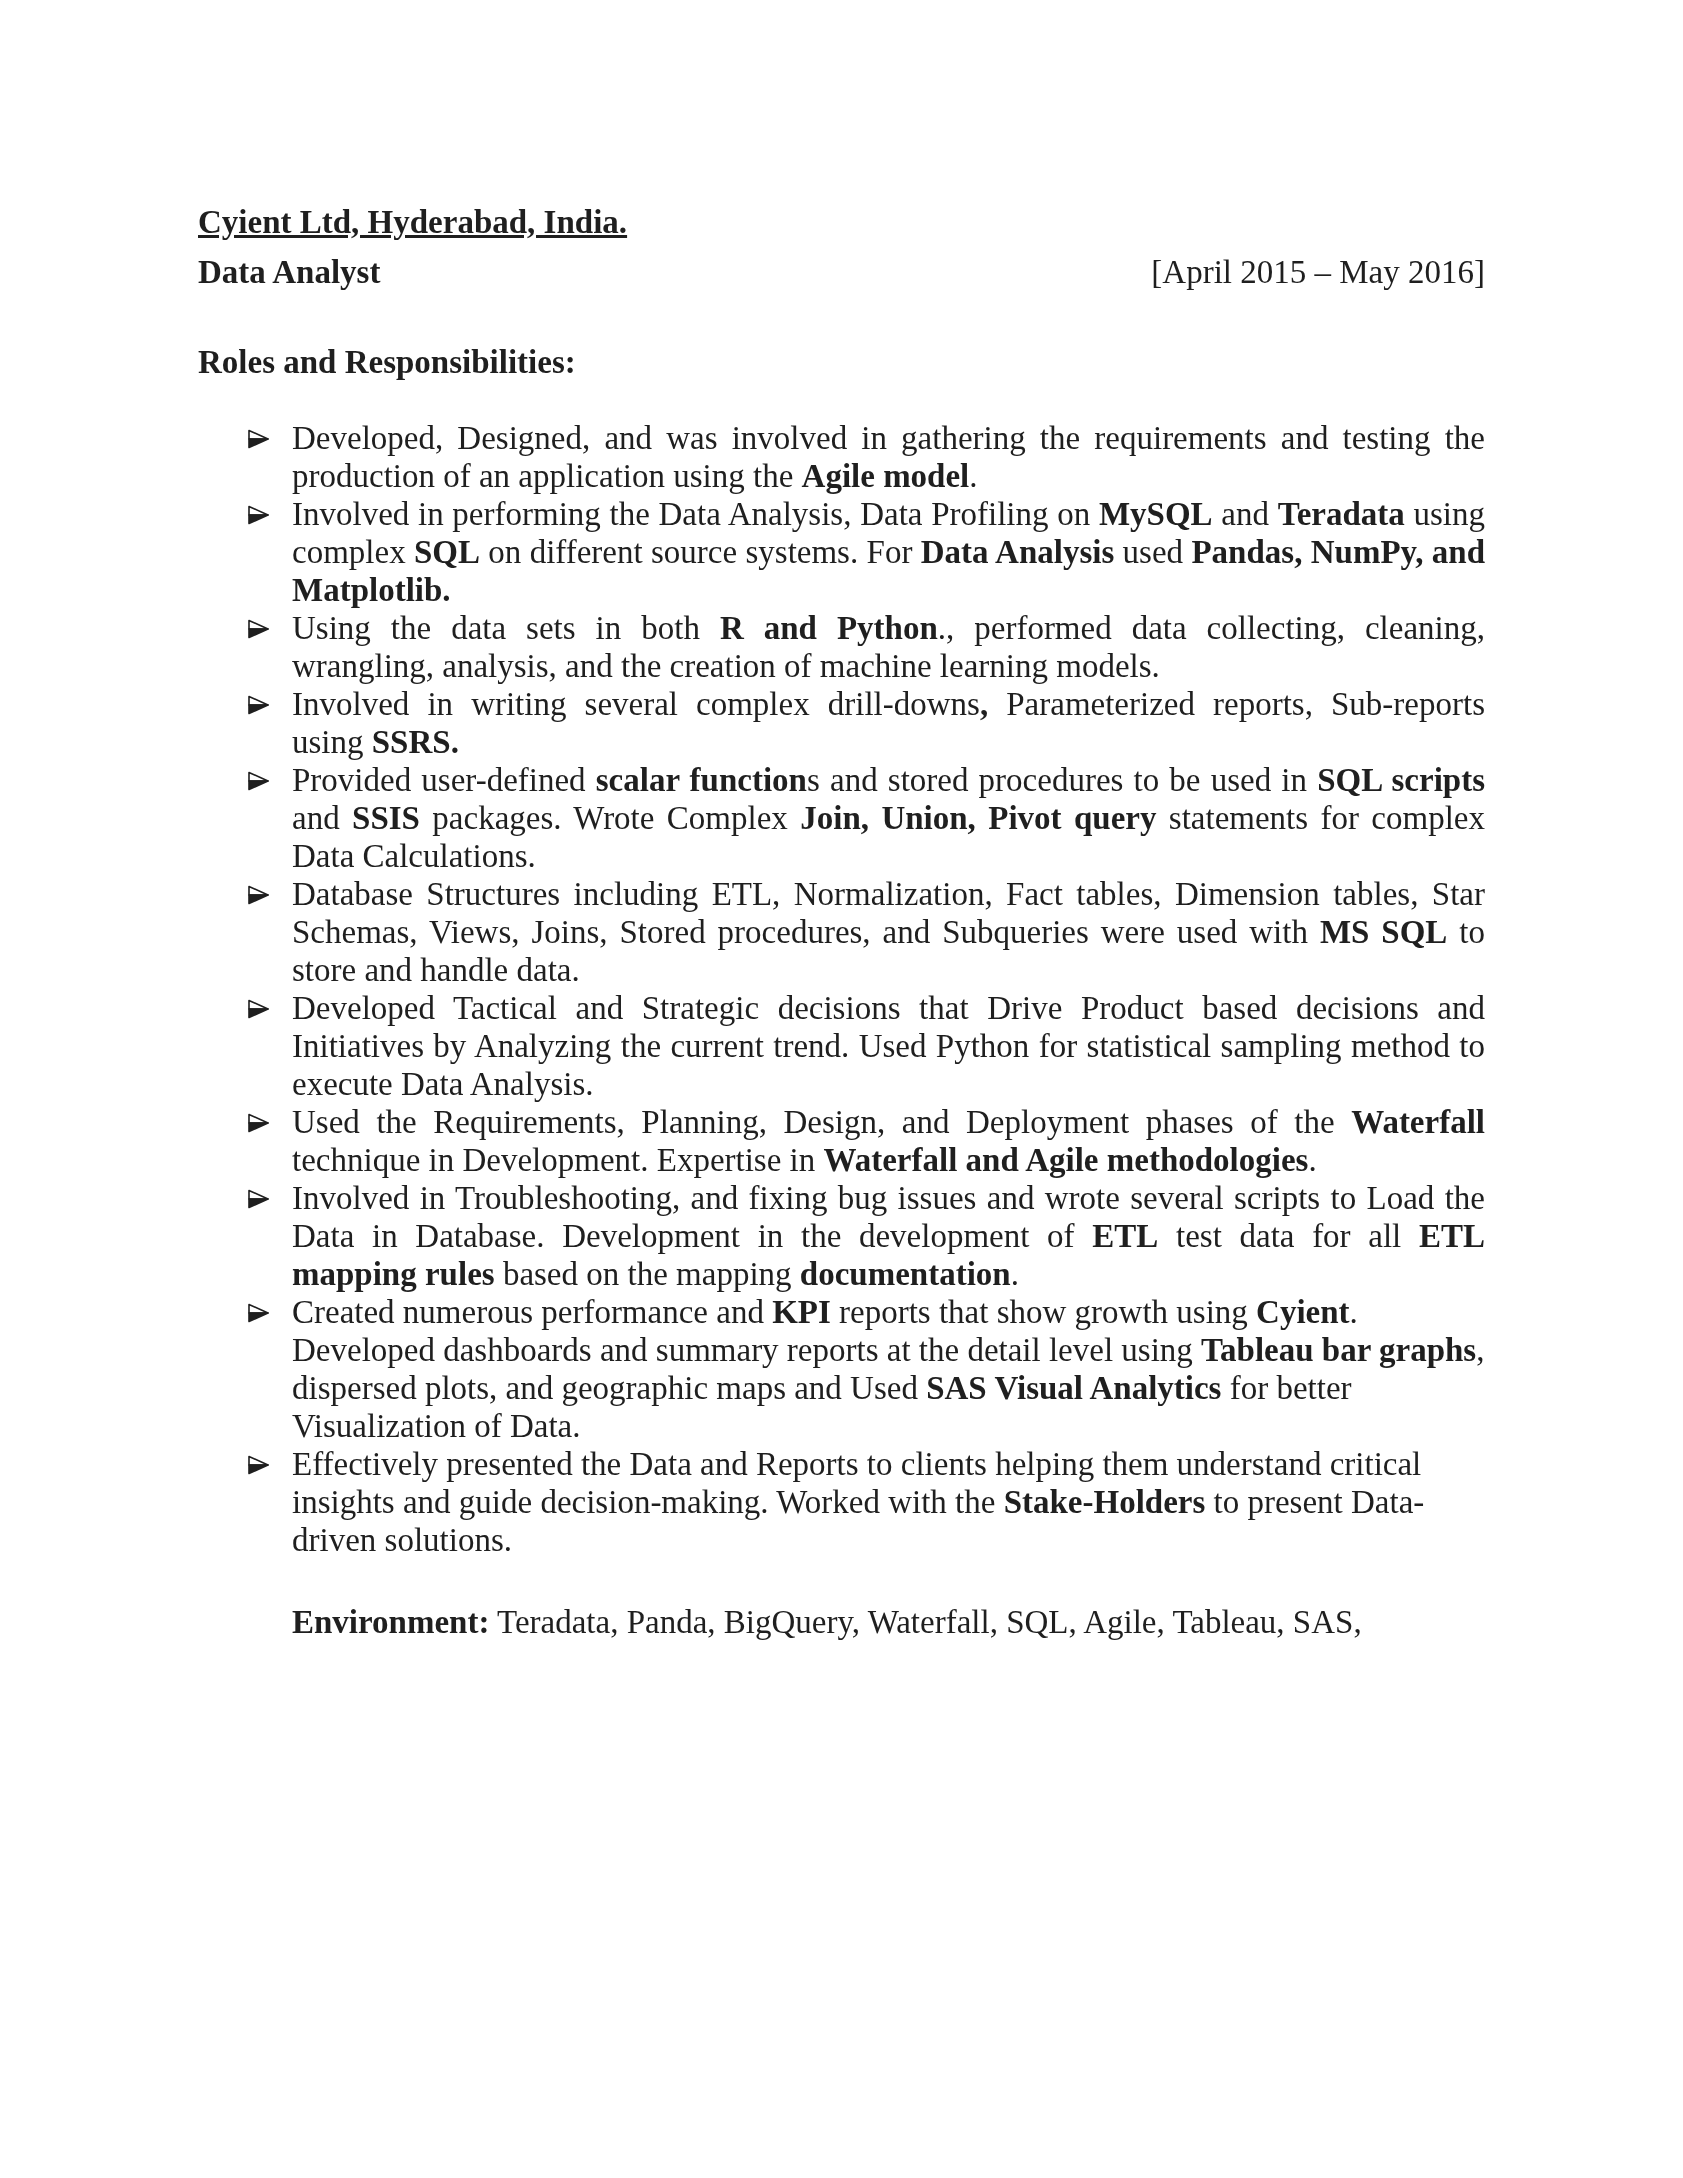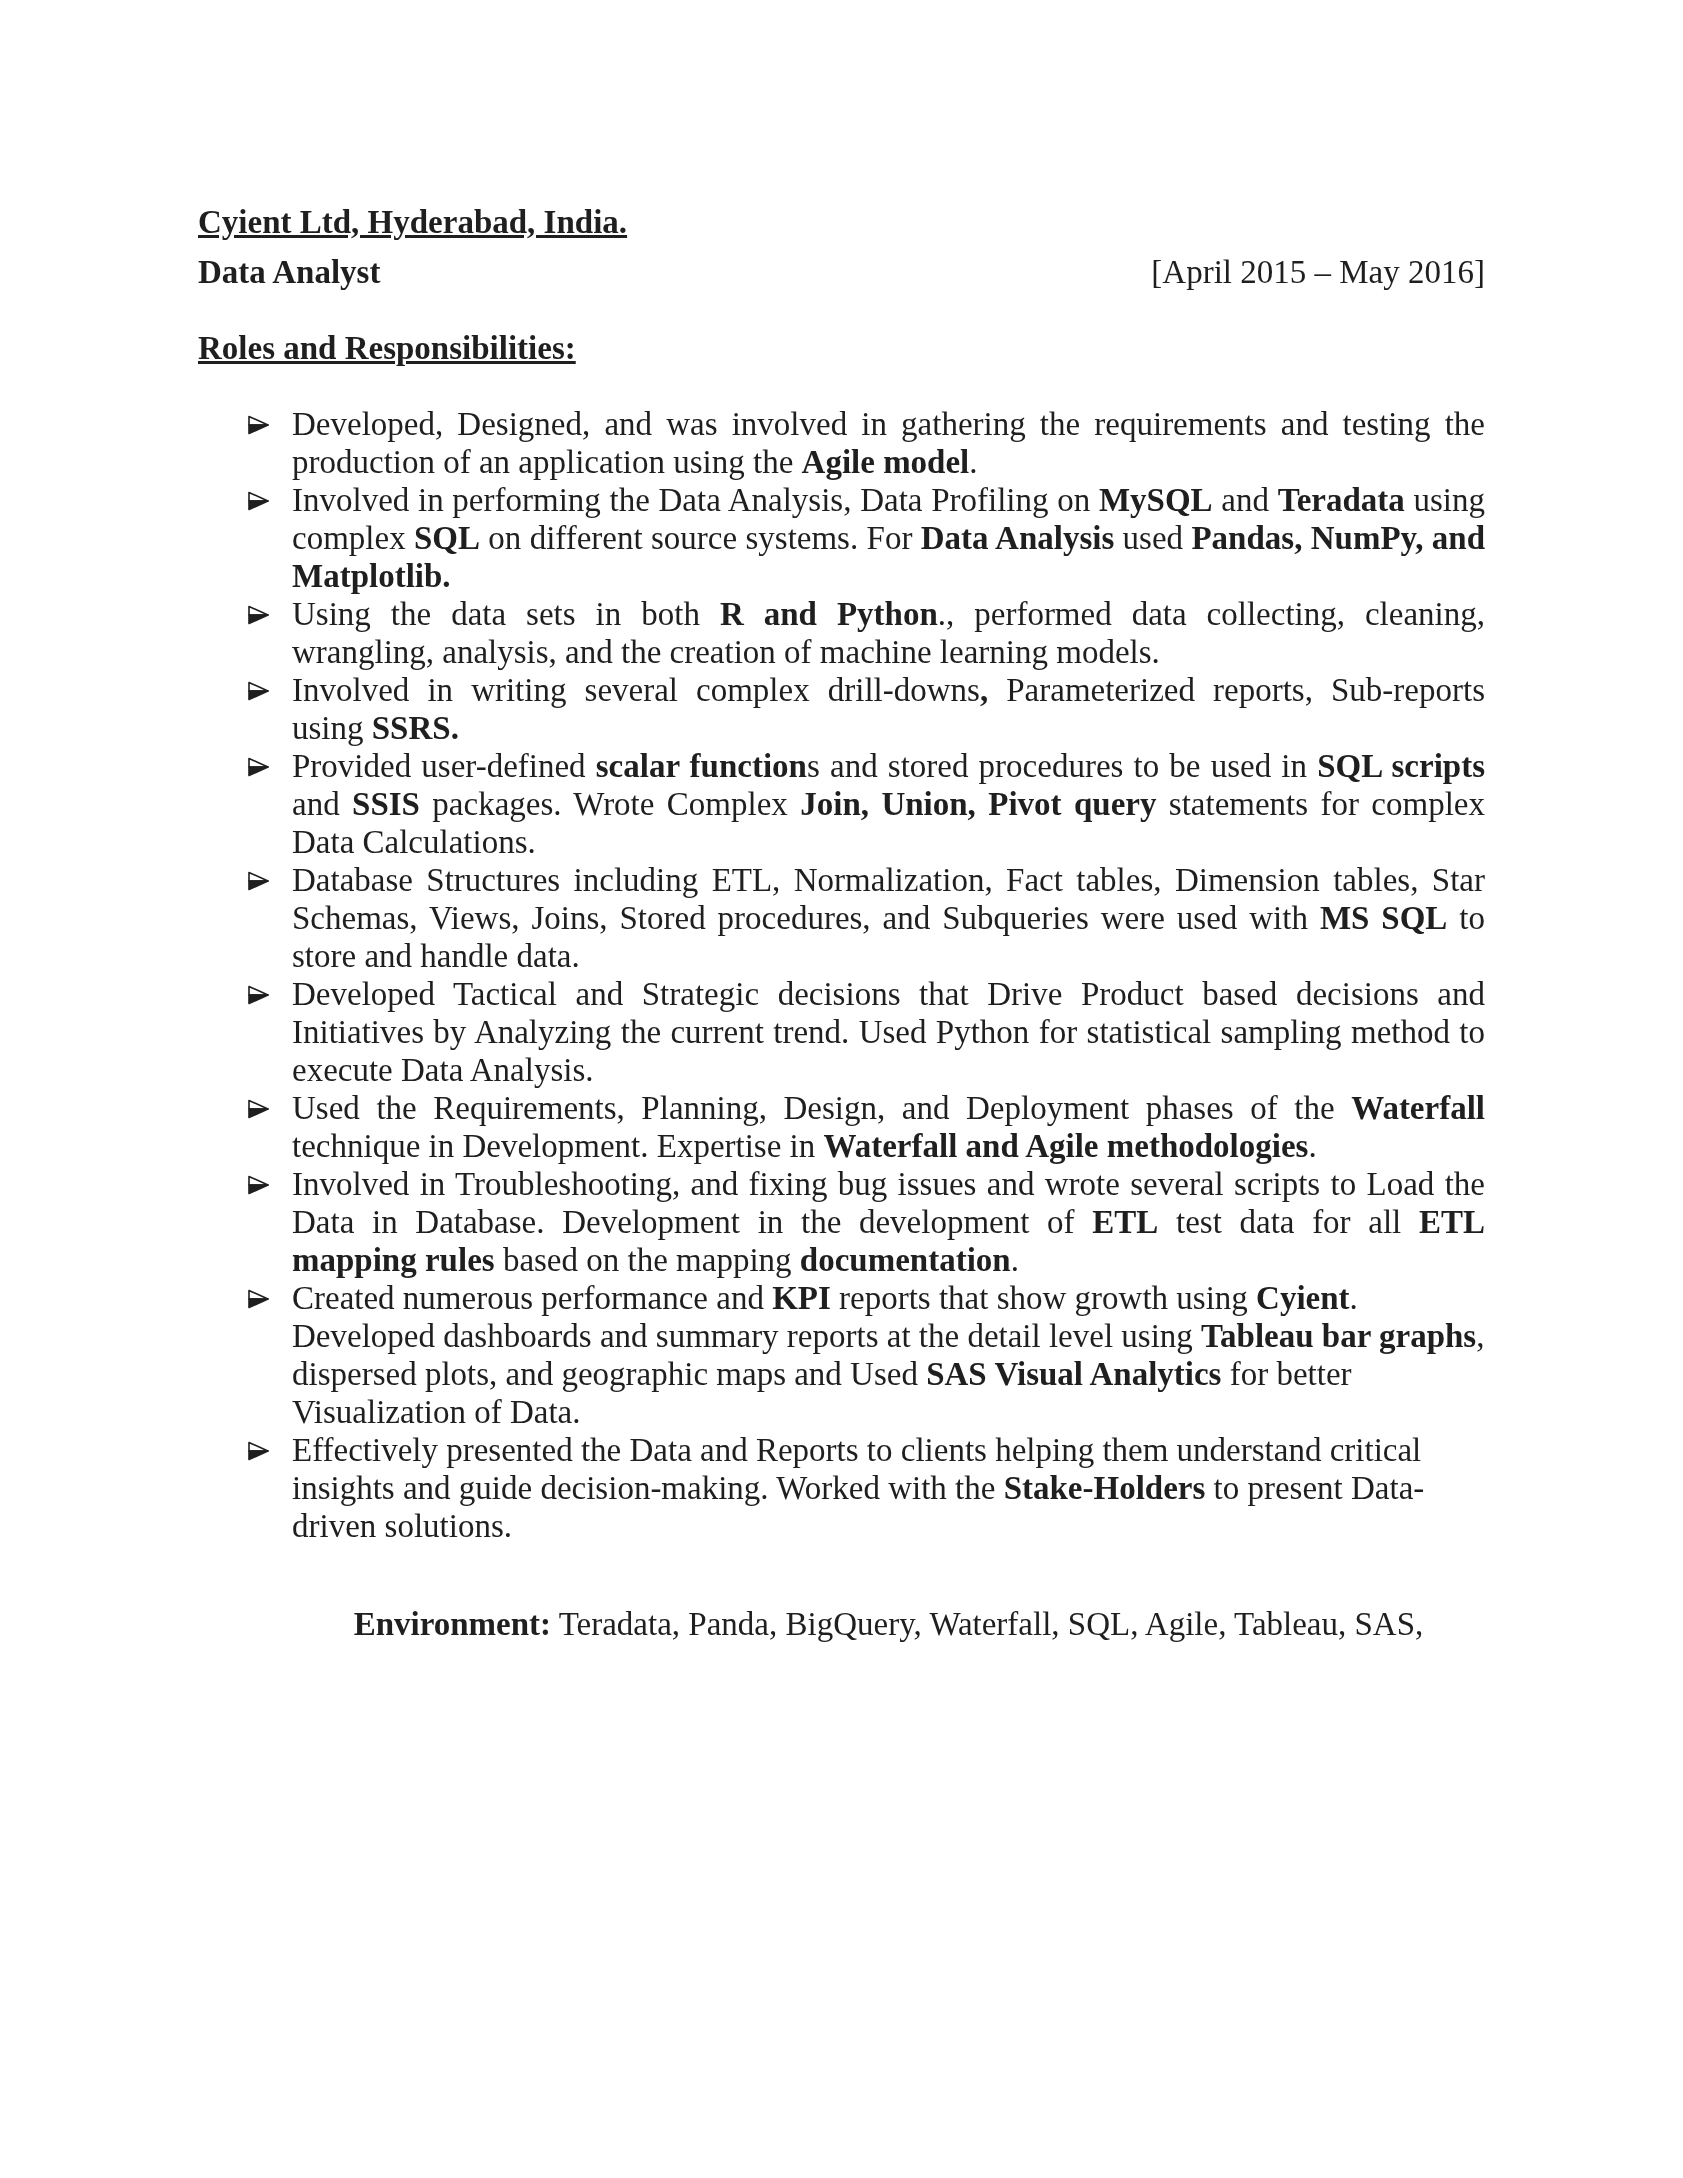--- a/index.html
+++ b/index.html
@@ -31,22 +31,21 @@
     margin-top: 12px;
   }
   .role {
     font-weight: bold;
   }
   .dates {
     font-weight: normal;
   }
   .section-title {
     font-weight: bold;
-    margin-top: 38px;
-    text-decoration: underline;
+    margin-top: 52px;
   }
   .bullet-list {
     margin-top: 38px;
   }
   .bullet-item {
     position: relative;
     padding-left: 94px;
     text-align: justify;
   }
   .bullet-item.left {
@@ -57,23 +56,22 @@
     left: 48px;
     top: 7px;
     width: 26px;
     height: 26px;
     display: inline-block;
   }
   .marker svg {
     display: block;
   }
   .environment {
-    margin-top: 60px;
+    margin-top: 44px;
     margin-left: 94px;
-    text-align: center;
   }
   .environment .env-label {
     font-weight: bold;
   }
   b { font-weight: bold; }
 </style>
 </head>
 <body>
 
 <div class="page">

